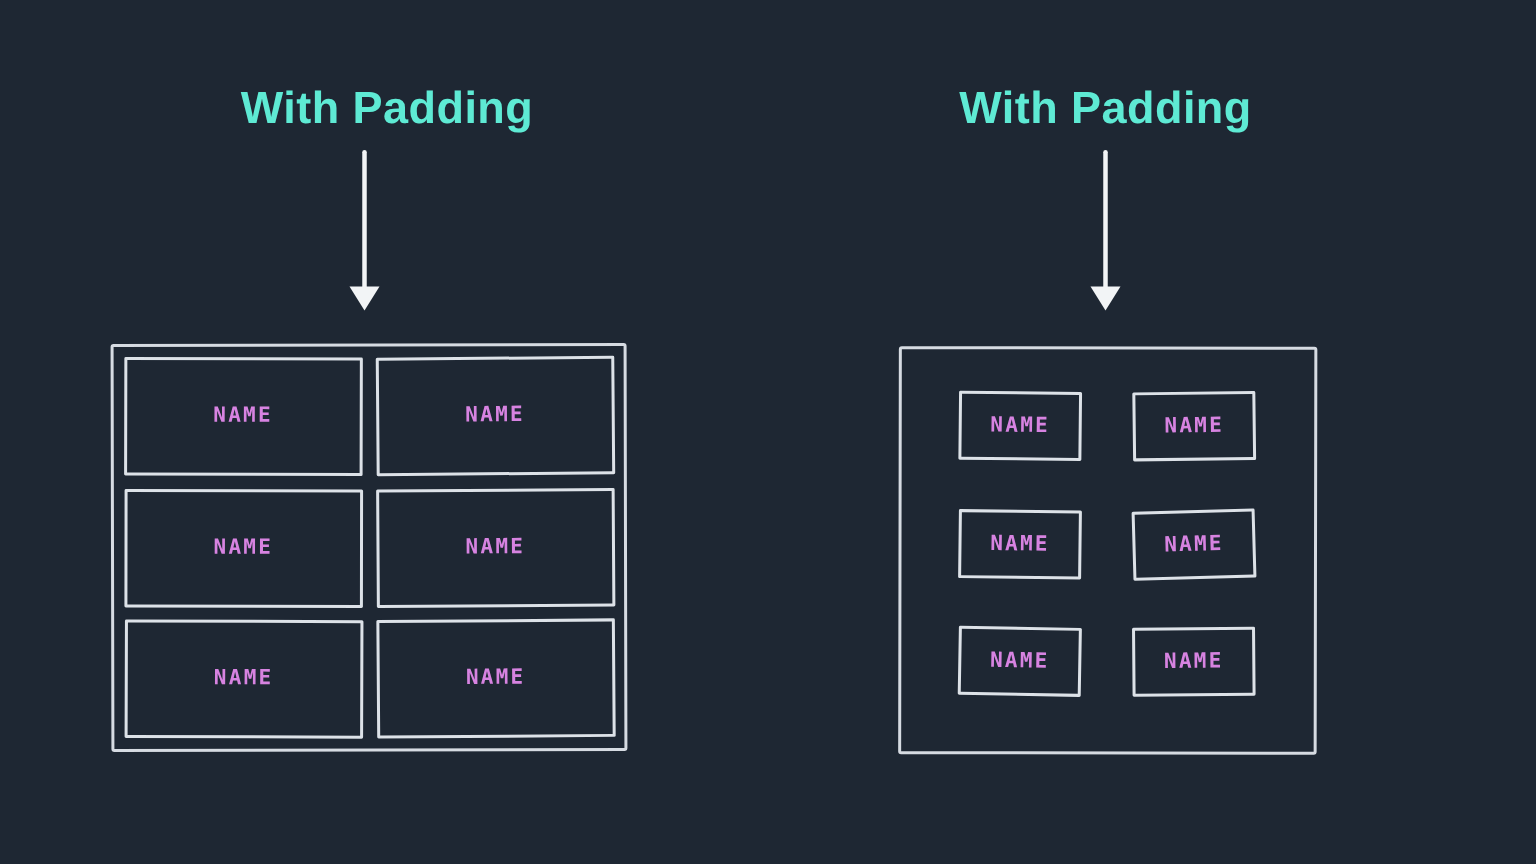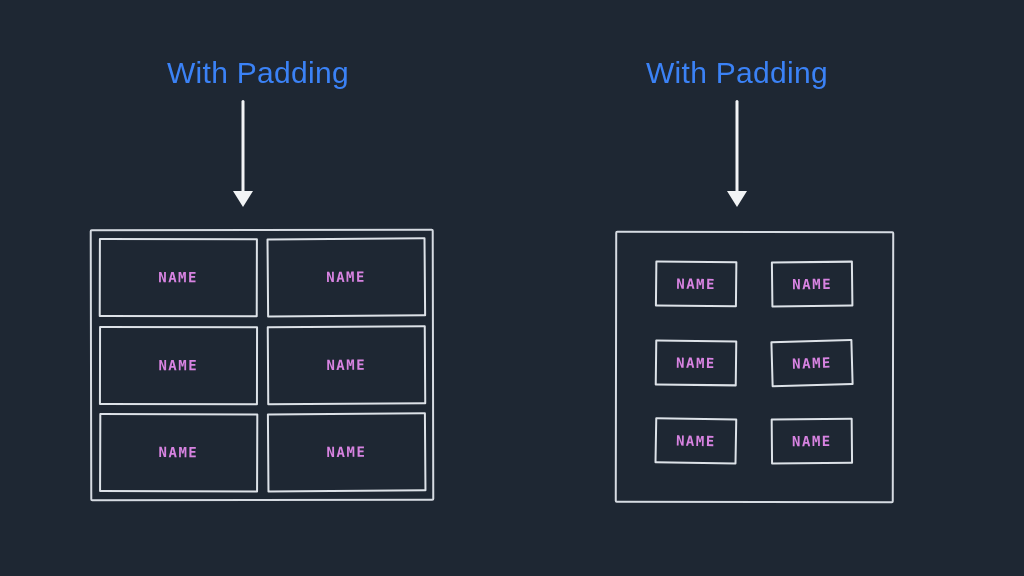--- a/index.html
+++ b/index.html
@@ -11,23 +11,23 @@
     overflow: hidden;
   }
   .stage { position: absolute; inset: 0; }
 
   .title {
     position: absolute;
     top: 56px;
     width: 280px;
     text-align: center;
     font-size: 30px;
-    font-weight: 400;
+    font-weight: 700;
     letter-spacing: 0.3px;
-    color: #3b82f6;
+    color: #5eead4;
   }
   .title-left  { left: 118px; }
   .title-right { left: 597px; }
 
   .arrow { position: absolute; top: 100px; width: 24px; height: 112px; }
   .arrow-left  { left: 231px; }
   .arrow-right { left: 725px; }
   .arrow .shaft {
     position: absolute; top: 0; left: 50%;
     transform: translateX(-50%);
@@ -40,21 +40,20 @@
     width: 0; height: 0;
     border-left: 10px solid transparent;
     border-right: 10px solid transparent;
     border-top: 16px solid #f2f4f6;
   }
 
   .container {
     position: absolute;
     border: 2px solid #d6dbe2;
     border-radius: 2px;
-    margin-left: 16px;
   }
   .container-padding {
     left: 74px; top: 229px;
     width: 344px; height: 272px;
     display: grid;
     grid-template-columns: 1fr 1fr;
     grid-template-rows: 1fr 1fr 1fr;
     gap: 9px;
     padding: 7px;
     transform: rotate(-0.12deg);

